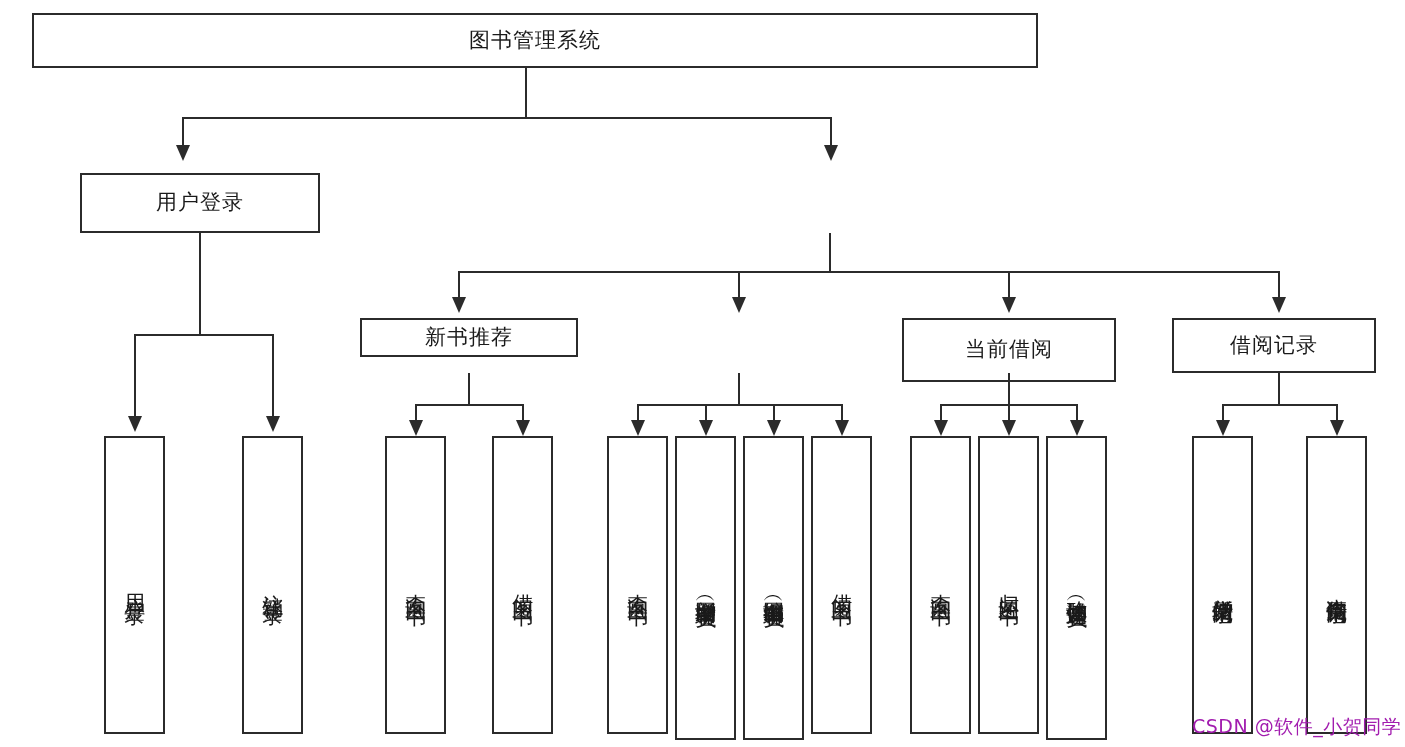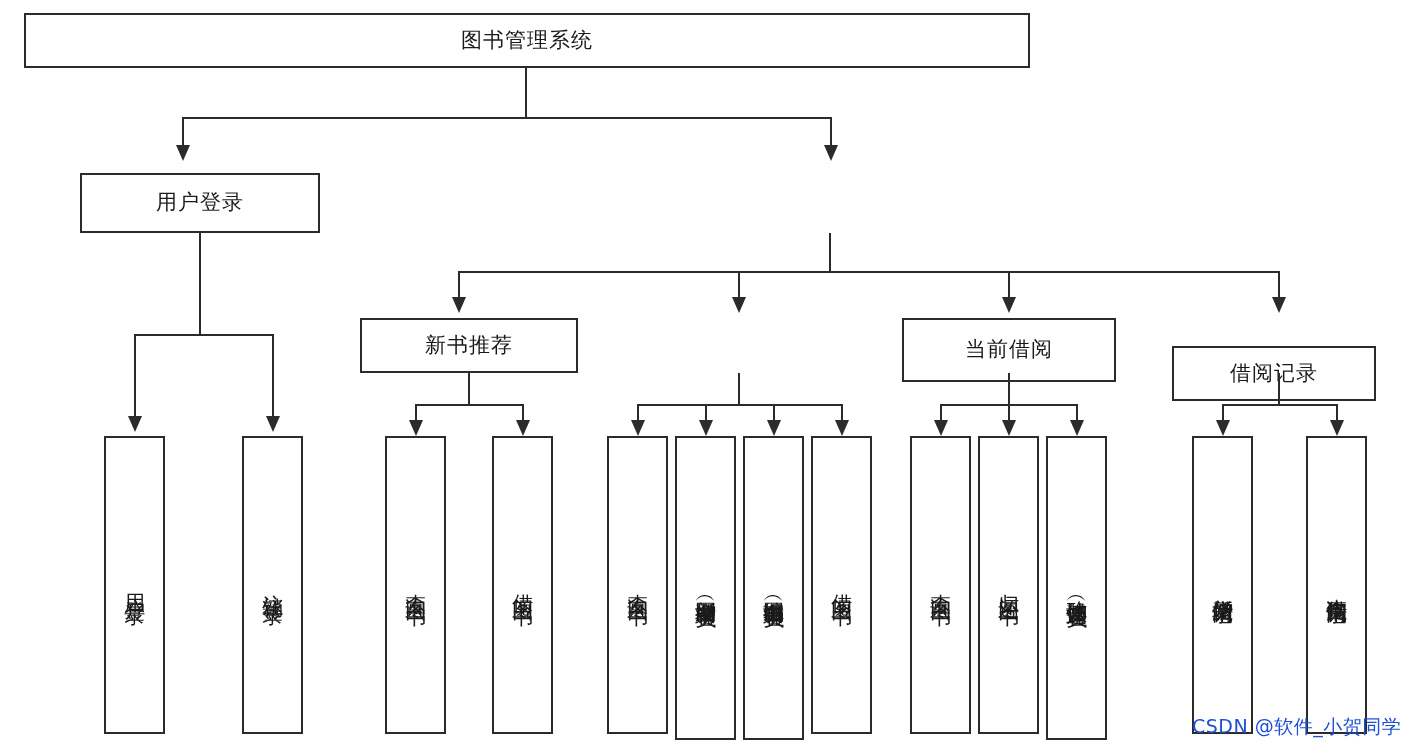--- a/index.html
+++ b/index.html
@@ -56,31 +56,31 @@
     position: absolute;
     width: 0;
     height: 0;
     border-left: 7px solid transparent;
     border-right: 7px solid transparent;
     border-top: 16px solid #2b2b2b;
   }
   .watermark {
     position: absolute;
     font-size: 19px;
-    color: #1d4ed8;
+    color: #a21caf;
     white-space: nowrap;
     letter-spacing: 0.5px;
   }
 </style>
 </head>
 <body>
 
 <div id="canvas">
 
-  <div class="node node-h" style="left:24px; top:13px; width:1006px; height:55px;">
+  <div class="node node-h" style="left:32px; top:13px; width:1006px; height:55px;">
     <span>图书管理系统</span>
   </div>
 
   <div class="conn vline" style="left:525px; top:68px; height:50px;"></div>
 
   <div class="conn hline" style="left:182px; top:117px; width:650px;"></div>
 
   <div class="conn vline" style="left:182px; top:117px; height:30px;"></div>
   <div class="arrow" style="left:176px; top:145px;"></div>
   <div class="conn vline" style="left:830px; top:117px; height:30px;"></div>
@@ -101,27 +101,27 @@
   <div class="conn hline" style="left:458px; top:271px; width:822px;"></div>
   <div class="conn vline" style="left:458px; top:271px; height:28px;"></div>
   <div class="arrow" style="left:452px; top:297px;"></div>
   <div class="conn vline" style="left:738px; top:271px; height:28px;"></div>
   <div class="arrow" style="left:732px; top:297px;"></div>
   <div class="conn vline" style="left:1008px; top:271px; height:28px;"></div>
   <div class="arrow" style="left:1002px; top:297px;"></div>
   <div class="conn vline" style="left:1278px; top:271px; height:28px;"></div>
   <div class="arrow" style="left:1272px; top:297px;"></div>
 
-  <div class="node node-h" style="left:360px; top:318px; width:218px; height:55px;">
+  <div class="node node-h" style="left:360px; top:318px; width:218px; height:39px;">
     <span>新书推荐</span>
   </div>
   <div class="node node-h" style="left:902px; top:318px; width:214px; height:64px;">
     <span>当前借阅</span>
   </div>
-  <div class="node node-h" style="left:1172px; top:318px; width:204px; height:55px;margin-top:28px;">
+  <div class="node node-h" style="left:1172px; top:318px; width:204px; height:55px;">
     <span>借阅记录</span>
   </div>
 
   <div class="conn vline" style="left:468px; top:373px; height:32px;"></div>
   <div class="conn hline" style="left:415px; top:404px; width:109px;"></div>
   <div class="conn vline" style="left:415px; top:404px; height:18px;"></div>
   <div class="arrow" style="left:409px; top:420px;"></div>
   <div class="conn vline" style="left:522px; top:404px; height:18px;"></div>
   <div class="arrow" style="left:516px; top:420px;"></div>
 

